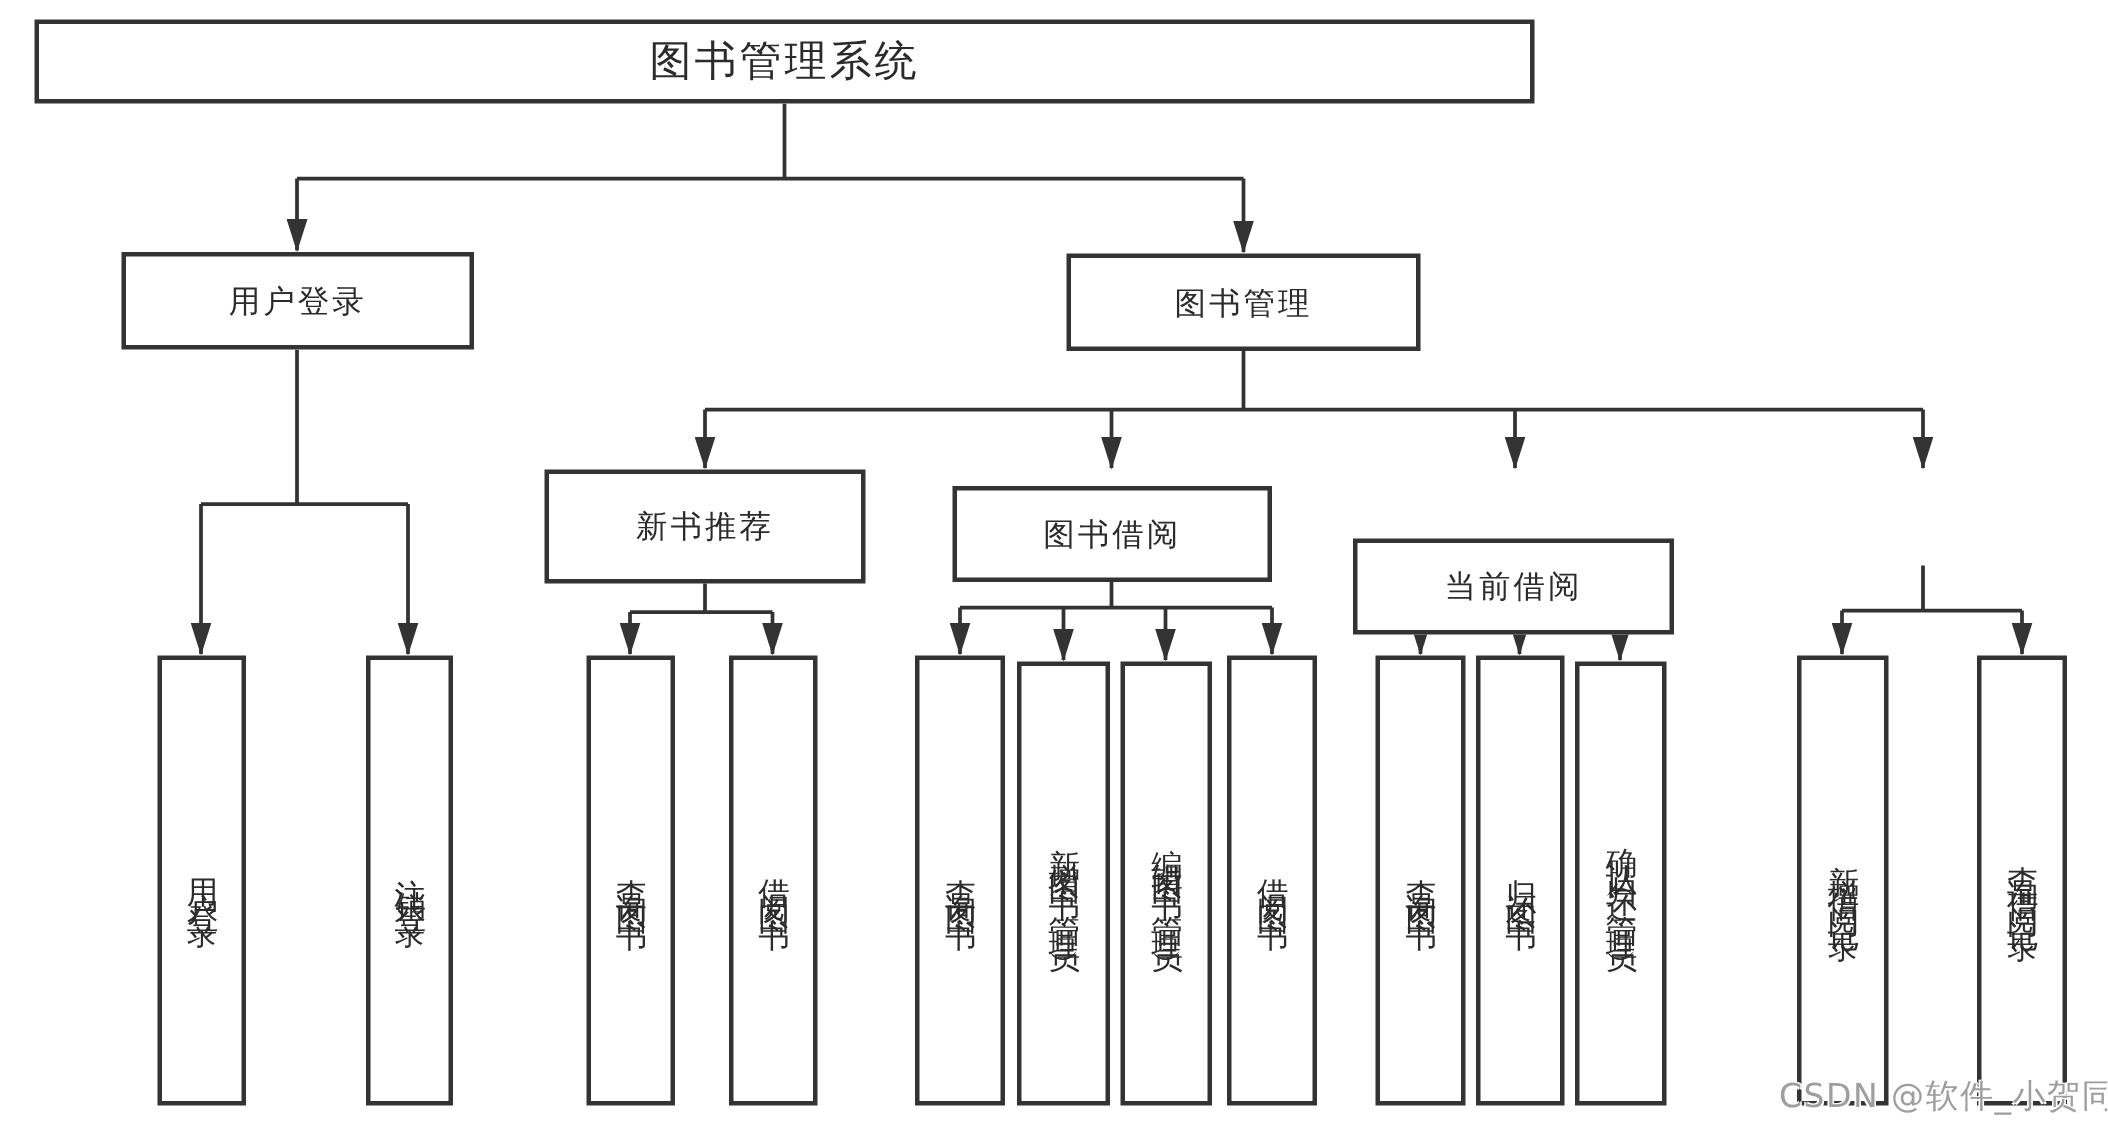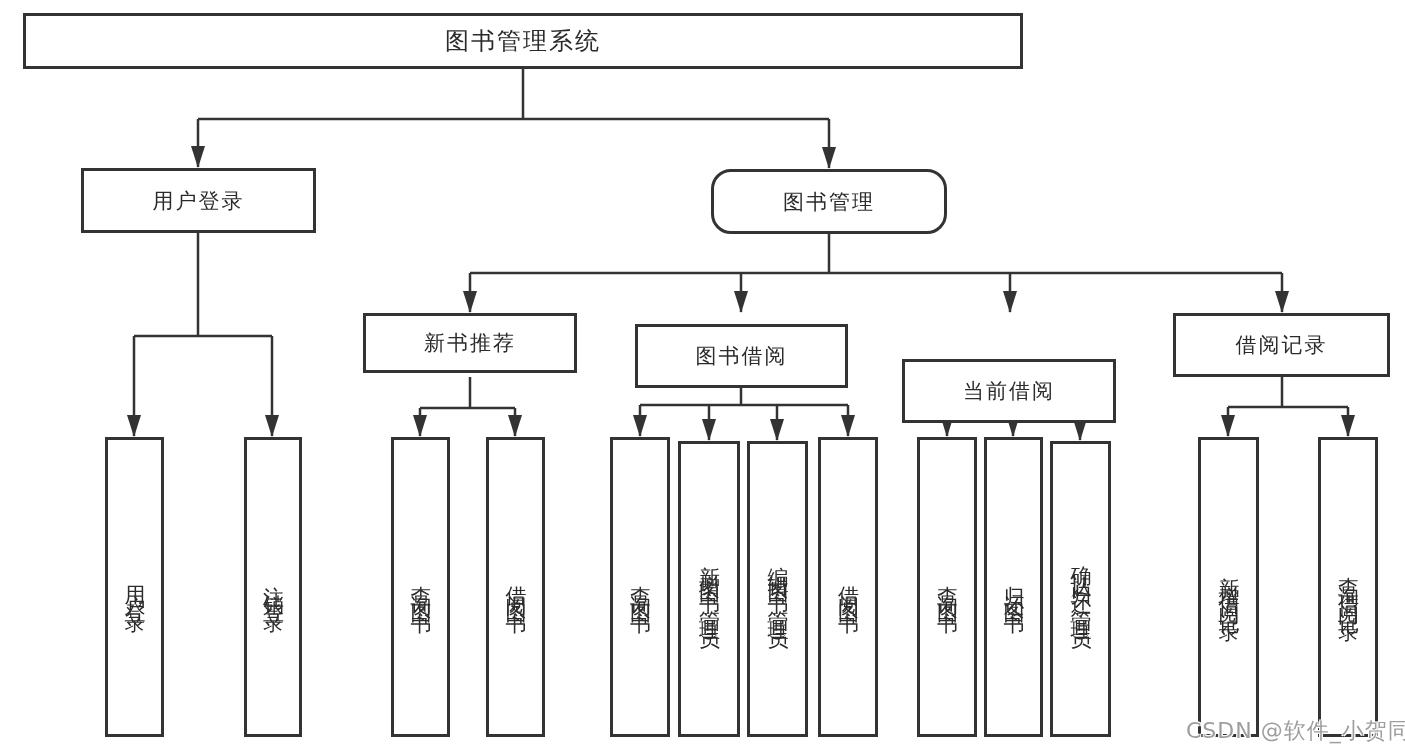--- a/index.html
+++ b/index.html
@@ -7,21 +7,21 @@
     position:relative; width:1405px; height:747px; background:#ffffff;
     font-family:"DejaVu Sans", sans-serif; overflow:hidden;
   }
   .connectors { position:absolute; left:0; top:0; }
   .box {
     position:absolute; box-sizing:border-box;
     border:3px solid #333333; background:#ffffff;
     display:flex; align-items:center; justify-content:center;
     color:#2b2b2b; font-size:21px; letter-spacing:2px; white-space:nowrap;
   }
-  .box.lvl1 { font-size:24px; }
+  .box.lvl1 { font-size:28px; }
   .vbox {
     writing-mode:vertical-rl; text-orientation:mixed;
     letter-spacing:9px; font-size:21px; white-space:normal;
     line-height:1; padding:6px 0;
   }
   .watermark {
     position:absolute; left:1186px; top:716px;
     color:#9e9e9e; font-size:22px; letter-spacing:1px; white-space:nowrap;
     text-shadow:1px 1px 0 #ffffff,-1px -1px 0 #ffffff,1px -1px 0 #ffffff,-1px 1px 0 #ffffff;
   }
@@ -65,26 +65,25 @@
       <line x1="1013" y1="406" x2="1013" y2="436" marker-end="url(#ah)"></line>
       <line x1="1080" y1="406" x2="1080" y2="440" marker-end="url(#ah)"></line>
       <line x1="1228" y1="407" x2="1228" y2="436" marker-end="url(#ah)"></line>
       <line x1="1348" y1="407" x2="1348" y2="436" marker-end="url(#ah)"></line>
     </g>
   </svg>
 
   <div class="box lvl1" style="left:23px; top:13px; width:1000px; height:56px;">图书管理系统</div>
 
   <div class="box" style="left:81px; top:168px; width:235px; height:65px;">用户登录</div>
-  <div class="box" style="left:711px; top:169px; width:236px; height:65px;border-radius:20px;">图书管理</div>
+  <div class="box" style="left:711px; top:169px; width:236px; height:65px;">图书管理</div>
 
-  <div class="box" style="left:363px; top:313px; width:214px; height:60px;">新书推荐</div>
+  <div class="box" style="left:363px; top:313px; width:214px; height:76px;">新书推荐</div>
   <div class="box" style="left:635px; top:324px; width:213px; height:64px;">图书借阅</div>
   <div class="box" style="left:902px; top:313px; width:214px; height:64px;margin-top:46px;">当前借阅</div>
-  <div class="box" style="left:1173px; top:313px; width:217px; height:64px;">借阅记录</div>
 
   <div class="box vbox" style="left:105px; top:437px; width:59px; height:300px;">用户登录</div>
   <div class="box vbox" style="left:244px; top:437px; width:58px; height:300px;">注销登录</div>
 
   <div class="box vbox" style="left:391px; top:437px; width:59px; height:300px;">查询图书</div>
   <div class="box vbox" style="left:486px; top:437px; width:59px; height:300px;">借阅图书</div>
 
   <div class="box vbox" style="left:610px; top:437px; width:60px; height:300px;">查询图书</div>
   <div class="box vbox" style="left:678px; top:441px; width:62px; height:296px;">新增图书（管理员）</div>
   <div class="box vbox" style="left:747px; top:441px; width:61px; height:296px;">编辑图书（管理员）</div>

